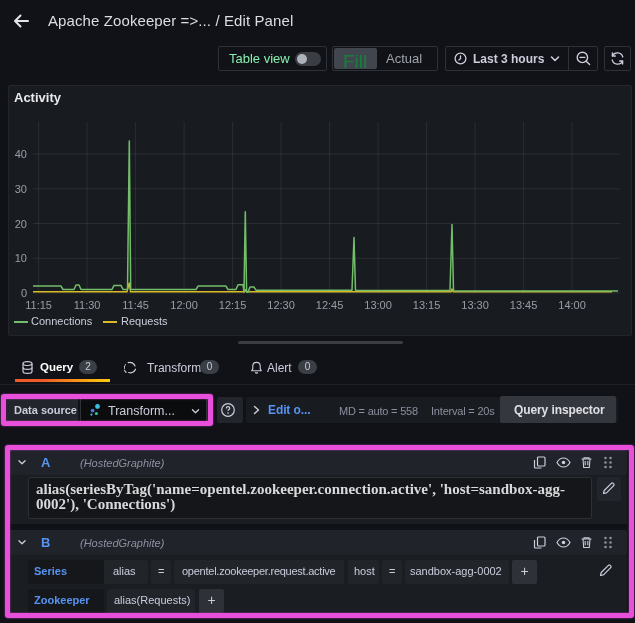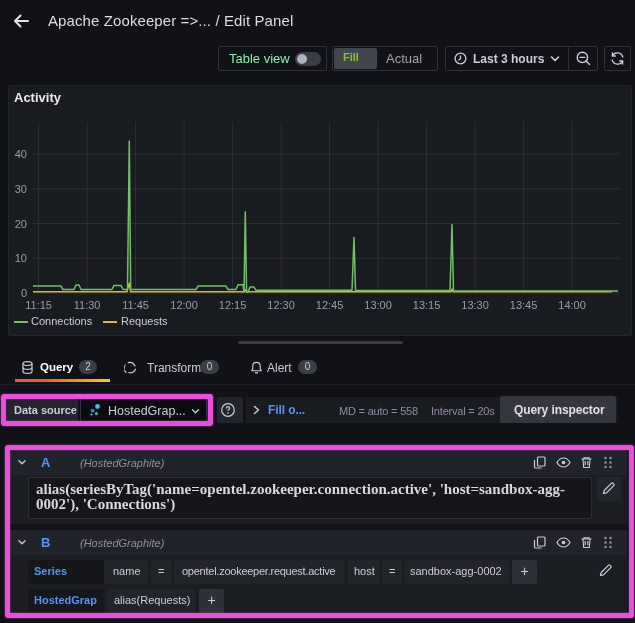--- a/index.html
+++ b/index.html
@@ -21,21 +21,21 @@
 
 
 <div class="abs" style="left:218px;top:46px;width:109px;height:25px;border:1px solid #2e3137;border-radius:2px;background:#111217"></div>
 <div class="abs" style="left:229px;top:51px;font-size:13px;color:#86efac">Table view</div>
 <div class="abs" style="left:295px;top:52px;width:26px;height:14px;border-radius:8px;background:#3a3d44"></div>
 <div class="abs" style="left:297px;top:54px;width:10px;height:10px;border-radius:50%;background:#aeb2ba"></div>
 
 
 <div class="abs" style="left:332px;top:46px;width:106px;height:25px;border:1px solid #2e3137;border-radius:2px;background:#111217"></div>
 <div class="abs" style="left:334px;top:48px;width:43px;height:21px;border-radius:2px;background:#41454d"></div>
-<div class="abs" style="left:343px;top:51px;font-size:11px;font-weight:bold;color:#84cc16">Fill</div>
+<div class="abs" style="left:343px;top:51px;font-size:19px;font-weight:normal;color:#15803d">Fill</div>
 <div class="abs" style="left:386px;top:51px;font-size:13px;font-weight:normal;color:#9fa3ab">Actual</div>
 
 
 <div class="abs" style="left:445px;top:46px;width:153px;height:25px;border:1px solid #2e3137;border-radius:2px;background:#111217"></div>
 <div class="abs" style="left:568px;top:46px;width:1px;height:25px;background:#2e3137"></div>
 <svg class="abs" style="left:454px;top:52px" width="13" height="13" viewBox="0 0 14 14">
   <circle cx="7" cy="7" r="5.8" stroke="#ccccdc" stroke-width="1.4" fill="none"></circle>
   <path d="M7 4.2V7.3L5.2 8.6" stroke="#ccccdc" stroke-width="1.4" fill="none" stroke-linecap="round"></path>
 </svg>
 <div class="abs" style="left:473px;top:52px;font-size:12px;font-weight:bold;color:#ccccdc">Last 3 hours</div>
@@ -151,39 +151,39 @@
 
 <div class="abs" style="left:7px;top:397px;width:71px;height:26px;background:#22252b;border-radius:2px 0 0 2px"></div>
 <div class="abs" style="left:14px;top:404px;font-size:11px;font-weight:bold;color:#ccccdc">Data source</div>
 <div class="abs" style="left:80px;top:397px;width:127px;height:26px;background:#0b0c0e;border:1px solid #2e3137;border-radius:0 2px 2px 0"></div>
 <svg class="abs" style="left:88px;top:403px" width="14" height="14" viewBox="0 0 14 14">
   <circle cx="9.5" cy="3.5" r="2.4" fill="#3bbfe4"></circle>
   <circle cx="4.6" cy="7.6" r="1.9" fill="#4c78d8"></circle>
   <circle cx="8.4" cy="10.6" r="1.5" fill="#35c8b0"></circle>
   <circle cx="3.4" cy="11.6" r="1.1" fill="#3bbfe4"></circle>
 </svg>
-<div class="abs" style="left:108px;top:404px;font-size:12.5px;color:#ccccdc">HostedGrap...</div>
+<div class="abs" style="left:108px;top:404px;font-size:12.5px;color:#ccccdc">Transform...</div>
 <svg class="abs" style="left:191px;top:408px" width="9" height="7" viewBox="0 0 10 8">
   <path d="M1.5 2 L5 5.5 L8.5 2" stroke="#ccccdc" stroke-width="1.5" fill="none" stroke-linecap="round" stroke-linejoin="round"></path>
 </svg>
 
 <div class="abs" style="left:1px;top:394px;width:212px;height:32px;border:5px solid #e850dc;border-radius:3px;box-shadow:0 0 1.5px #e850dc, inset 0 0 1.5px #e850dc;z-index:30"></div>
 
 <div class="abs" style="left:217px;top:397px;width:26px;height:26px;background:#22252b;border-radius:2px"></div>
 <svg class="abs" style="left:220px;top:402px" width="16" height="16" viewBox="0 0 16 16">
   <circle cx="8" cy="8" r="6.3" stroke="#ccccdc" stroke-width="1.2" fill="none"></circle>
   <path d="M6.3 6.4c0-1 .8-1.7 1.7-1.7s1.7.6 1.7 1.5c0 1.3-1.7 1.4-1.7 2.6" stroke="#ccccdc" stroke-width="1.2" fill="none"></path>
   <circle cx="8" cy="11.1" r="0.8" fill="#ccccdc"></circle>
   </svg>
 
 <div class="abs" style="left:246px;top:397px;width:372px;height:26px;background:#181b1f;border-radius:2px"></div>
 <svg class="abs" style="left:253px;top:405px" width="7" height="10" viewBox="0 0 7 10">
   <path d="M1.5 1.5 L5.5 5 L1.5 8.5" stroke="#ccccdc" stroke-width="1.5" fill="none" stroke-linecap="round" stroke-linejoin="round"></path>
 </svg>
-<div class="abs" style="left:268px;top:403px;font-size:12px;font-weight:bold;color:#5794f2;letter-spacing:-0.1px">Fill o...</div>
+<div class="abs" style="left:268px;top:403px;font-size:12px;font-weight:bold;color:#5794f2;letter-spacing:-0.1px">Edit o...</div>
 <div class="abs" style="left:339px;top:405px;font-size:11px;color:#8e8ea0;letter-spacing:-0.2px">MD = auto = 558</div>
 <div class="abs" style="left:431px;top:405px;font-size:11px;color:#8e8ea0;letter-spacing:-0.2px">Interval = 20s</div>
 <div class="abs" style="left:500px;top:396px;width:116px;height:27px;background:#34373d;border-radius:2px"></div>
 <div class="abs" style="left:514px;top:403px;font-size:12px;font-weight:bold;color:#dfe0e5;letter-spacing:-0.1px">Query inspector</div>
 
 
 <div class="abs" style="left:5px;top:445px;width:629px;height:173px;border:5px solid #e850dc;border-radius:3px;box-shadow:0 0 1.5px #e850dc, inset 0 0 1.5px #e850dc;z-index:30"></div>
 
 
 <div class="abs" style="left:8px;top:450px;width:619px;height:25px;background:#202329;border-radius:2px"></div>
@@ -251,36 +251,36 @@
     <circle cx="3.5" cy="11" r="1.3"></circle>
         <circle cx="8.5" cy="11" r="1.3"></circle>
   </g>
 </svg>
 
 
 <div class="abs" style="left:8px;top:555px;width:619px;height:61px;background:#1a1d21"></div>
 <div class="abs" style="left:28px;top:560px;width:76px;height:24px;background:#15171b;border-radius:2px"></div>
 <div class="abs" style="left:34px;top:565px;font-size:11px;font-weight:bold;color:#5794f2">Series</div>
 <div class="abs" style="left:104px;top:560px;width:44px;height:24px;background:#212429;border-radius:2px"></div>
-<div class="abs" style="left:113px;top:565px;font-size:11px;color:#ccccdc">name</div>
+<div class="abs" style="left:113px;top:565px;font-size:11px;color:#ccccdc">alias</div>
 <div class="abs" style="left:151px;top:560px;width:20px;height:24px;background:#212429;border-radius:2px"></div>
 <div class="abs" style="left:158px;top:565px;font-size:11px;color:#ccccdc">=</div>
 <div class="abs" style="left:174px;top:560px;width:170px;height:24px;background:#212429;border-radius:2px"></div>
 <div class="abs" style="left:182px;top:565px;font-size:11px;color:#ccccdc;letter-spacing:-0.25px">opentel.zookeeper.request.active</div>
 <div class="abs" style="left:348px;top:560px;width:31px;height:24px;background:#212429;border-radius:2px"></div>
 <div class="abs" style="left:354px;top:565px;font-size:11px;color:#ccccdc">host</div>
 <div class="abs" style="left:382px;top:560px;width:20px;height:24px;background:#212429;border-radius:2px"></div>
 <div class="abs" style="left:389px;top:565px;font-size:11px;color:#ccccdc">=</div>
 <div class="abs" style="left:405px;top:560px;width:104px;height:24px;background:#212429;border-radius:2px"></div>
 <div class="abs" style="left:410px;top:565px;font-size:11px;color:#ccccdc">sandbox-agg-0002</div>
 <div class="abs" style="left:512px;top:560px;width:25px;height:24px;background:#2e3138;border-radius:2px;color:#ccccdc;font-size:14px;text-align:center;line-height:23px">+</div>
 <svg class="abs" style="left:599px;top:564px" width="13" height="13" viewBox="0 0 13 13">
   <path d="M1.5 11.5l.7-3L9.4 1.3a1.2 1.2 0 0 1 1.7 0l.6.6a1.2 1.2 0 0 1 0 1.7L4.5 10.8z" stroke="#ccccdc" stroke-width="1.2" fill="none" stroke-linejoin="round"></path>
 </svg>
 
 
 <div class="abs" style="left:28px;top:589px;width:76px;height:24px;background:#15171b;border-radius:2px"></div>
-<div class="abs" style="left:34px;top:594px;font-size:11px;font-weight:bold;color:#5794f2">HostedGrap</div>
+<div class="abs" style="left:34px;top:594px;font-size:11px;font-weight:bold;color:#5794f2">Zookeeper</div>
 <div class="abs" style="left:107px;top:589px;width:88px;height:24px;background:#212429;border-radius:2px"></div>
 <div class="abs" style="left:114px;top:594px;font-size:11px;color:#ccccdc">alias(Requests)</div>
 <div class="abs" style="left:199px;top:589px;width:25px;height:24px;background:#2e3138;border-radius:2px;color:#ccccdc;font-size:14px;text-align:center;line-height:23px">+</div>
 
 
 
 </g></body></html>

